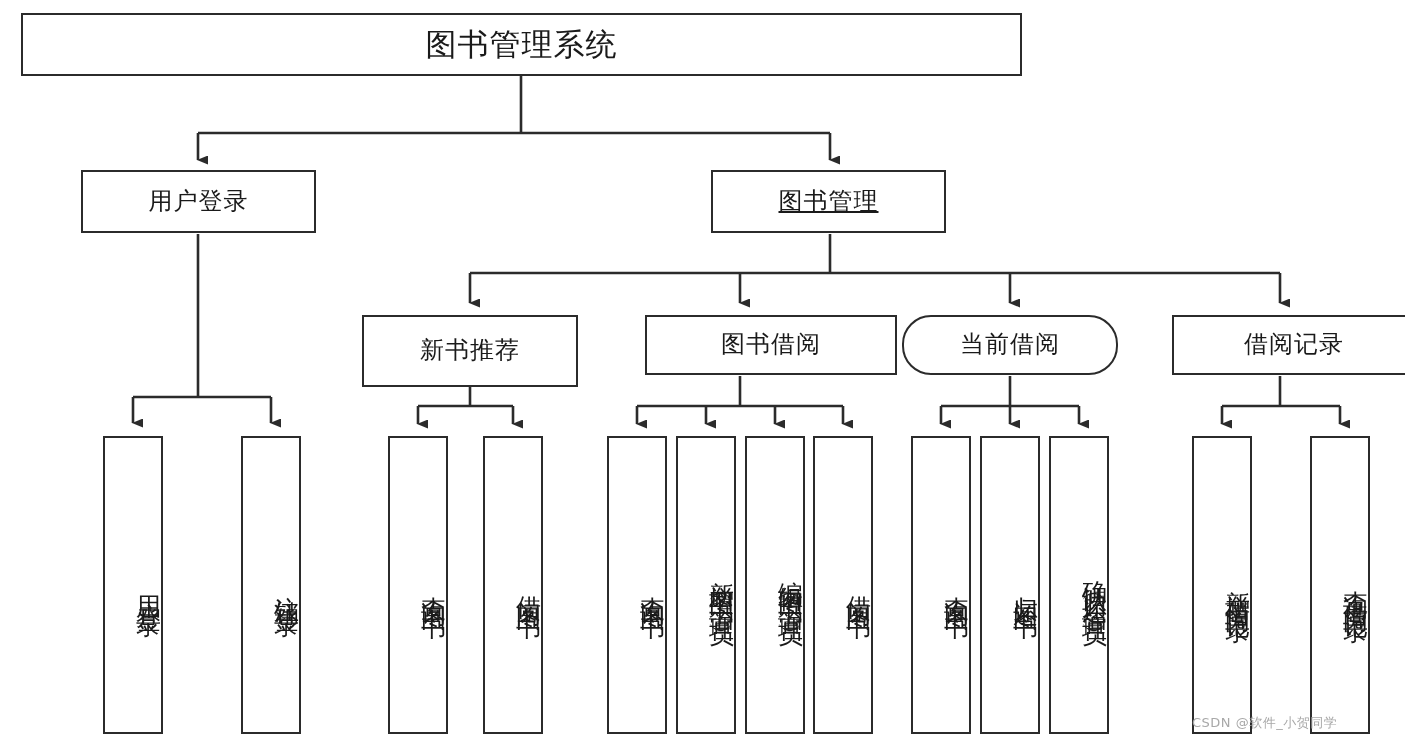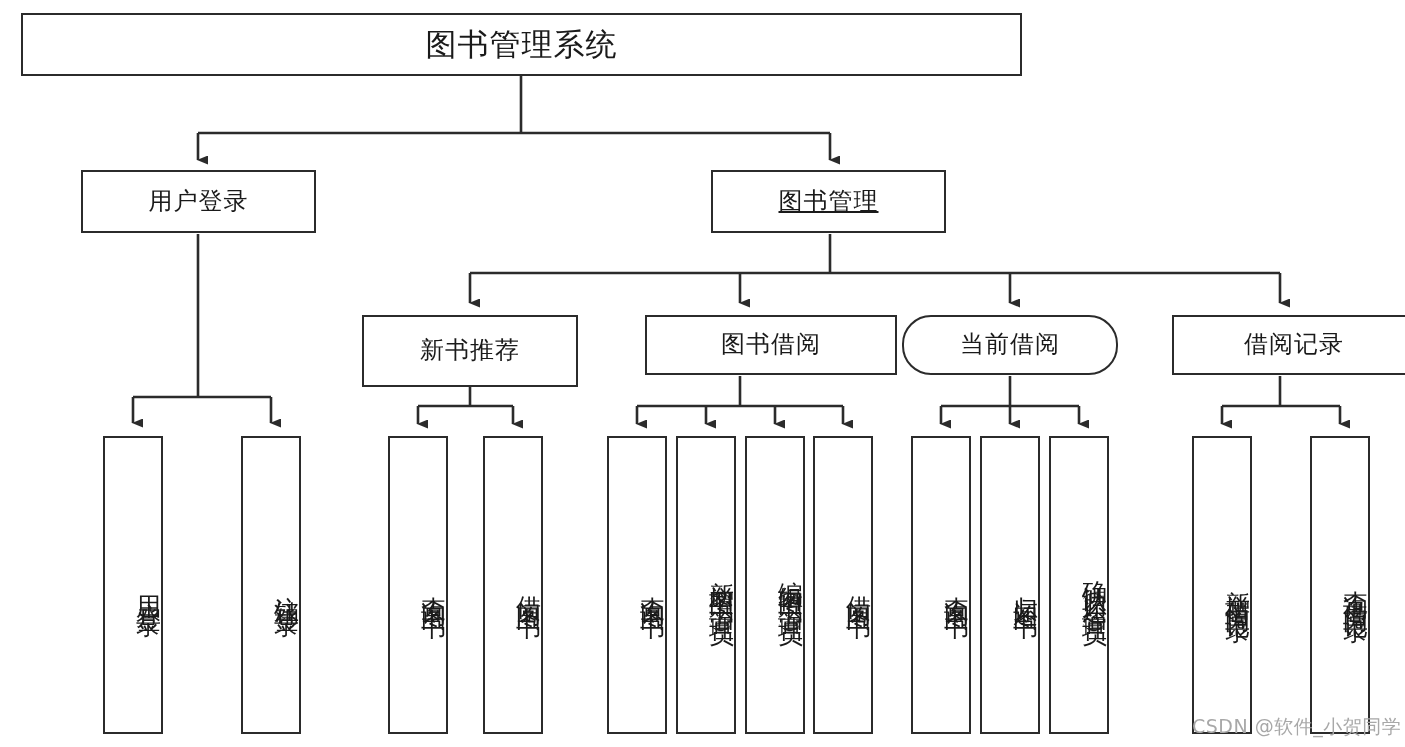--- a/index.html
+++ b/index.html
@@ -53,21 +53,21 @@
     align-items: flex-start;
     justify-content: center;
   }
   .node.v .vtext {
     writing-mode: vertical-rl;
     text-orientation: upright;
     display: block;
   }
   .watermark {
     position: absolute;
-    font-size: 19px;
+    font-size: 13px;
     color: #a8a8a8;
     letter-spacing: 0.5px;
     white-space: nowrap;
     pointer-events: none;
   }
 </style>
 </head>
 <body>
 
 <div id="canvas">

